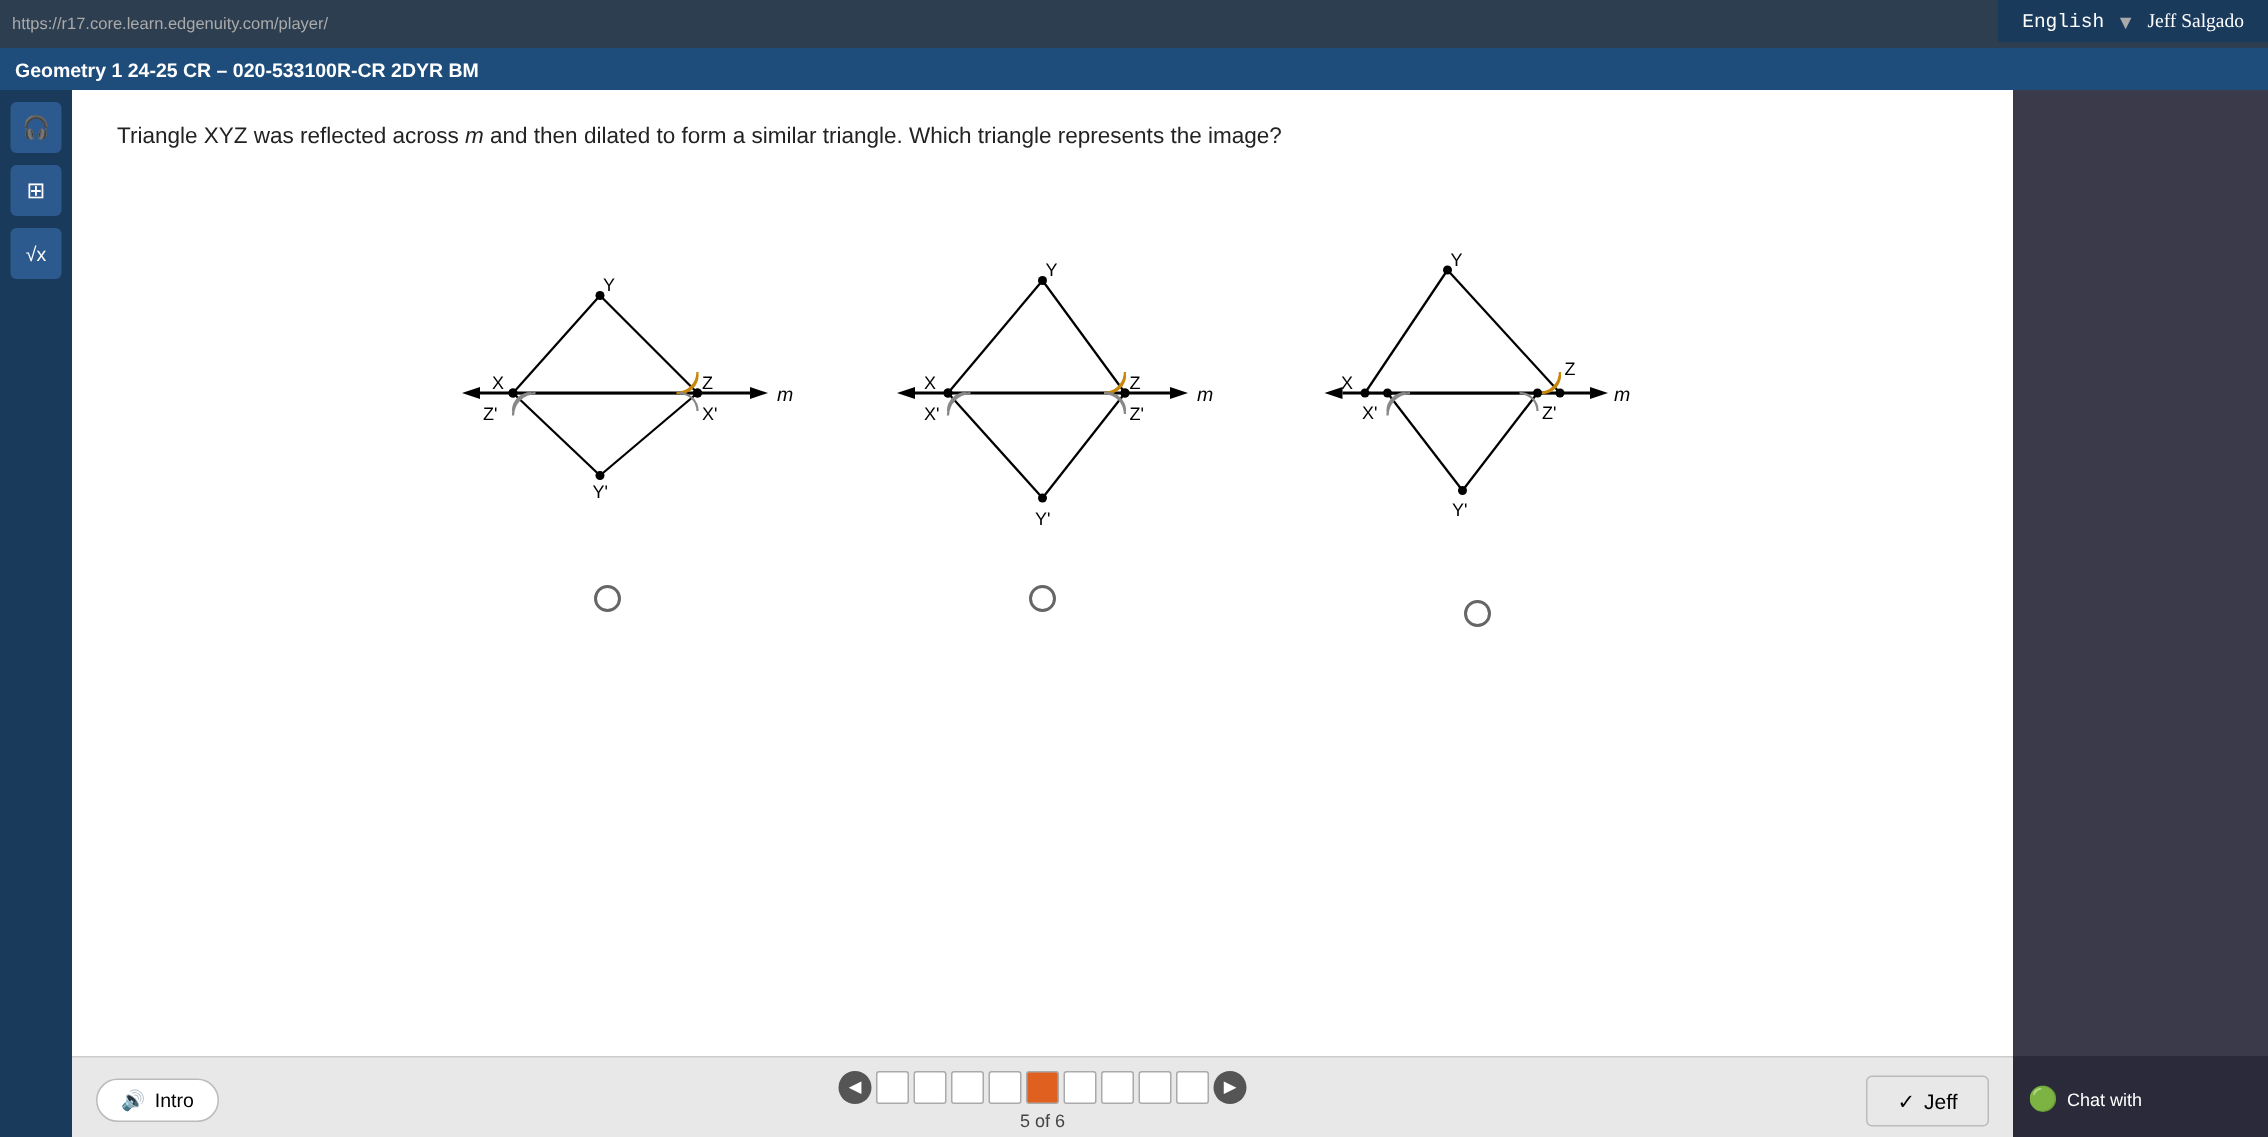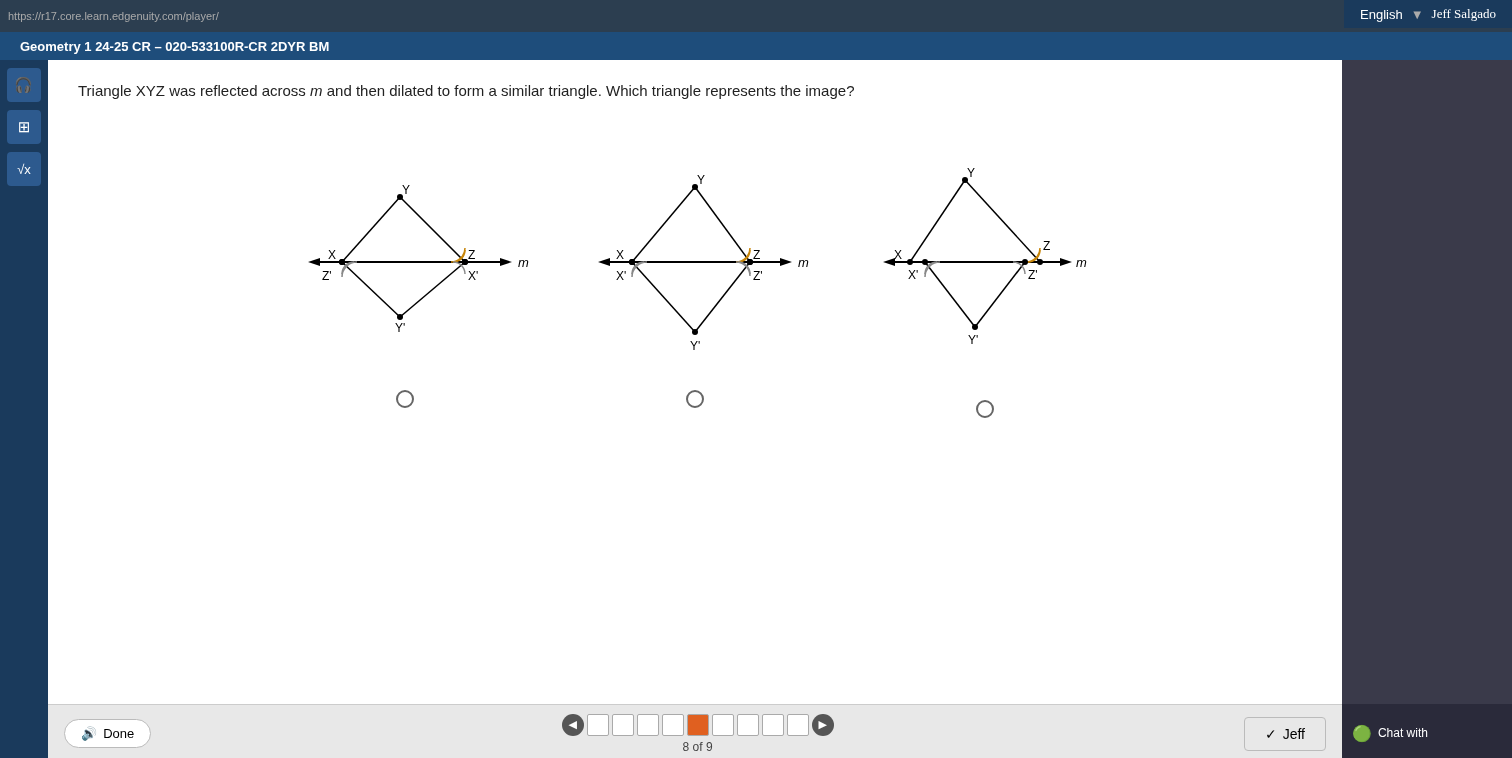--- a/index.html
+++ b/index.html
@@ -14,27 +14,27 @@
     svg text {
       font-family: Arial, sans-serif;
     }
   </style>
 </head>
 <body>
 
 <div style="width:100%;height:28px;background:#2c3e50;display:flex;align-items:center;padding:16px 8px;position:relative;">
   <span style="color:#aaa;font-size:11px;">https://r17.core.learn.edgenuity.com/player/</span>
   <div style="position:absolute;right:0;top:0;height:28px;background:#1a3a5c;display:flex;align-items:center;padding:0 16px;gap:8px;">
-    <span style="color:white;font-size:13px;">English</span>
+    <span style="color:white;font-size:13px;font-family:Liberation Mono, monospace;">English</span>
     <span style="color:#aaa;font-size:13px;">▼</span>
     <span style="color:white;font-size:13px;font-family:Liberation Serif, serif;">Jeff Salgado</span>
   </div>
 </div>
 
-<div style="width:100%;height:28px;background:#1e4d7b;display:flex;align-items:center;padding:0 20px;">
+<div style="width:100%;height:28px;background:#1e4d7b;display:flex;align-items:center;padding:0 10px;">
   <span style="color:white;font-size:13px;font-weight:bold;">Geometry 1 24-25 CR – 020-533100R-CR 2DYR BM</span>
 </div>
 
 <div style="display:flex;width:100%;height:calc(758px - 56px);">
 
   <div style="width:48px;background:#1a3a5c;display:flex;flex-direction:column;align-items:center;padding-top:8px;gap:8px;">
     <div style="width:34px;height:34px;background:#2d5a8e;border-radius:4px;display:flex;align-items:center;justify-content:center;color:white;font-size:15px;cursor:pointer;">🎧</div>
     <div style="width:34px;height:34px;background:#2d5a8e;border-radius:4px;display:flex;align-items:center;justify-content:center;color:white;font-size:15px;cursor:pointer;">⊞</div>
     <div style="width:34px;height:34px;background:#2d5a8e;border-radius:4px;display:flex;align-items:center;justify-content:center;color:white;font-size:13px;cursor:pointer;">√x</div>
   </div>
@@ -180,38 +180,38 @@
           <div style="width:18px;height:18px;border:2px solid #666;border-radius:50%;background:white;"></div>
         </div>
 
       </div>
     </div>
 
     <div style="height:58px;background:#e8e8e8;border-top:1px solid #ccc;display:flex;align-items:center;justify-content:space-between;padding:0 16px;">
 
       <button style="background:white;border:1px solid #bbb;border-radius:20px;padding:6px 16px;font-size:13px;cursor:pointer;display:flex;align-items:center;gap:6px;">
         <span>🔊</span>
-        <span>Done</span>
+        <span>Intro</span>
       </button>
 
       <div style="display:flex;flex-direction:column;align-items:center;gap:4px;">
         <div style="display:flex;align-items:center;gap:3px;">
           <div style="width:22px;height:22px;background:#555;border-radius:50%;display:flex;align-items:center;justify-content:center;color:white;font-size:11px;cursor:pointer;">◀</div>
           <div style="width:22px;height:22px;border:1px solid #aaa;border-radius:2px;background:white;cursor:pointer;"></div>
           <div style="width:22px;height:22px;border:1px solid #aaa;border-radius:2px;background:white;cursor:pointer;"></div>
           <div style="width:22px;height:22px;border:1px solid #aaa;border-radius:2px;background:white;cursor:pointer;"></div>
           <div style="width:22px;height:22px;border:1px solid #aaa;border-radius:2px;background:white;cursor:pointer;"></div>
           <div style="width:22px;height:22px;border:1px solid #aaa;border-radius:2px;background:#e06020;cursor:pointer;"></div>
           <div style="width:22px;height:22px;border:1px solid #aaa;border-radius:2px;background:white;cursor:pointer;"></div>
           <div style="width:22px;height:22px;border:1px solid #aaa;border-radius:2px;background:white;cursor:pointer;"></div>
           <div style="width:22px;height:22px;border:1px solid #aaa;border-radius:2px;background:white;cursor:pointer;"></div>
           <div style="width:22px;height:22px;border:1px solid #aaa;border-radius:2px;background:white;cursor:pointer;"></div>
           <div style="width:22px;height:22px;background:#555;border-radius:50%;display:flex;align-items:center;justify-content:center;color:white;font-size:11px;cursor:pointer;">▶</div>
         </div>
-        <span style="font-size:12px;color:#444;">8 of 9</span>
+        <span style="font-size:12px;color:#444;">5 of 6</span>
       </div>
 
       <button style="background:#e8e8e8;border:1px solid #bbb;border-radius:4px;padding:8px 20px;font-size:14px;cursor:pointer;display:flex;align-items:center;gap:6px;">
         <span>✓</span>
         <span>Jeff</span>
       </button>
 
     </div>
   </div>
 

